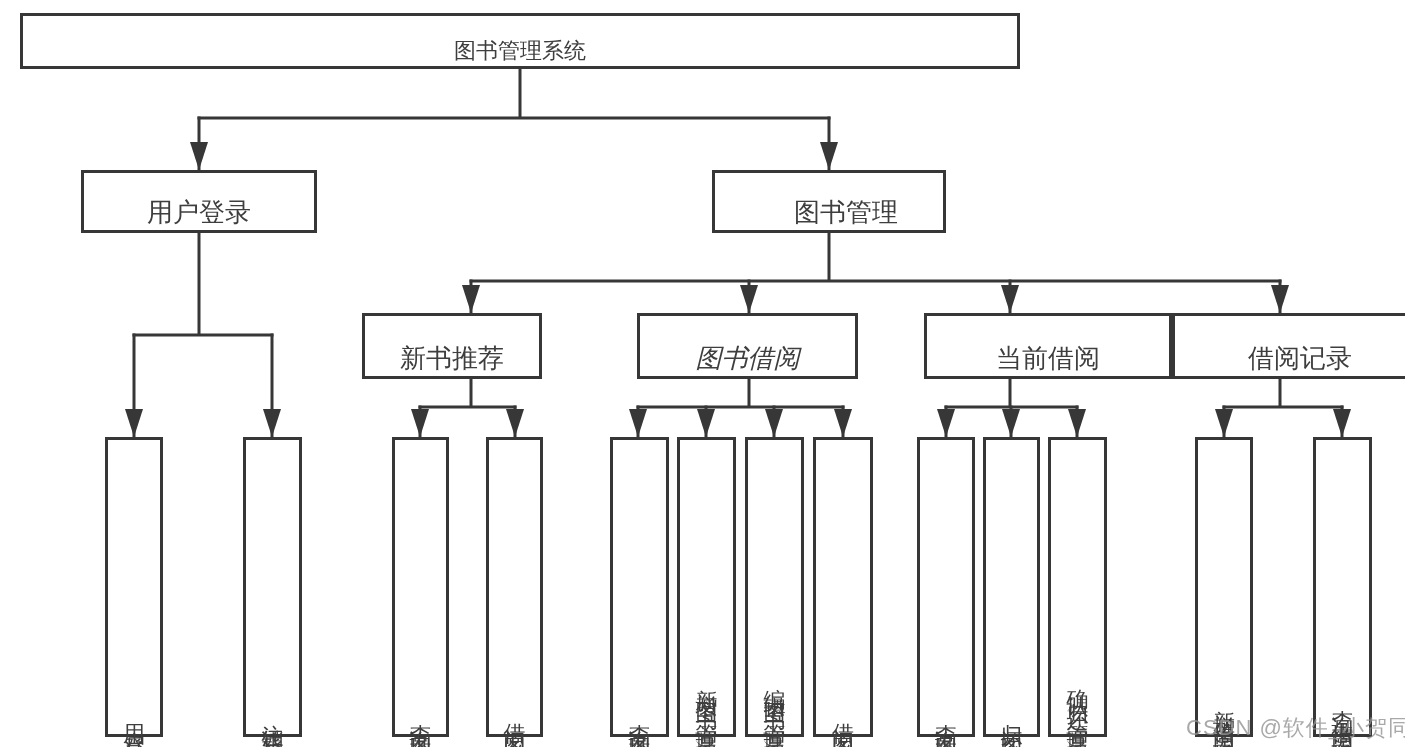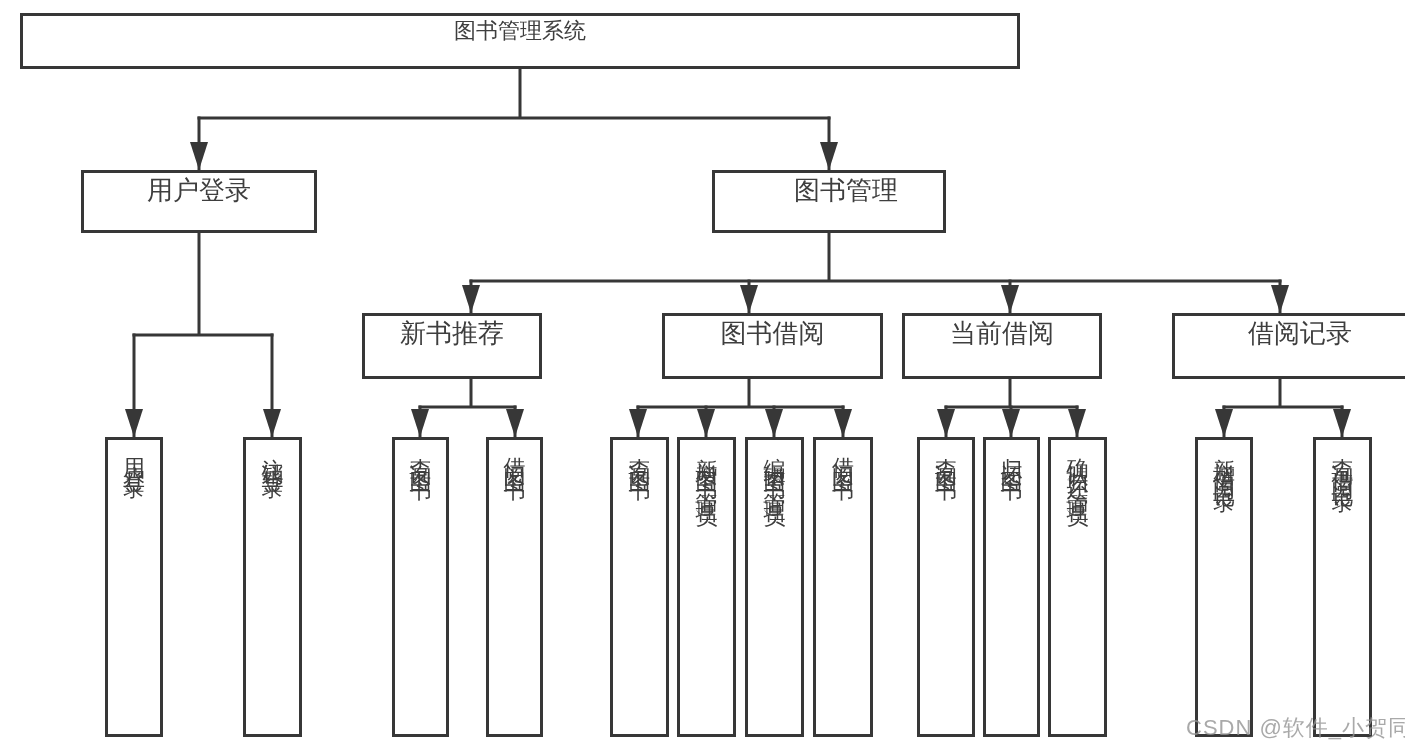--- a/index.html
+++ b/index.html
@@ -20,21 +20,21 @@
     left: 0;
     top: 0;
     z-index: 1;
   }
   .box {
     position: absolute;
     box-sizing: border-box;
     background: #ffffff;
     border: 3px solid #373737;
     display: flex;
-    align-items: flex-start;
+    align-items: flex-end;
     justify-content: center;
     color: #3e3e3e;
     z-index: 2;
     text-align: center;
     white-space: nowrap;
   }
   .root  { left: 20px;  top: 13px;  width: 1000px; height: 56px; font-size: 22px; }
   .lvl1  { top: 170px; height: 63px; font-size: 26px; }
   .lvl2  { top: 313px; height: 66px; font-size: 26px; }
   .leaf  { top: 437px; height: 300px; }
@@ -112,24 +112,24 @@
   <div class="box lvl1" style="left:81px;width:236px;">
     <span>用户登录</span>
   </div>
   <div class="box lvl1" style="left:712px;width:234px;padding-left:34px;">
     <span>图书管理</span>
   </div>
 
   <div class="box lvl2" style="left:362px;width:180px;">
     <span>新书推荐</span>
   </div>
-  <div class="box lvl2" style="left:662px;width:221px;">
+  <div class="box lvl2" style="left:637px;width:221px;font-style:italic;">
     <span>图书借阅</span>
   </div>
-  <div class="box lvl2" style="left:902px;width:200px;">
+  <div class="box lvl2" style="left:924px;width:248px;">
     <span>当前借阅</span>
   </div>
   <div class="box lvl2" style="left:1172px;width:256px;">
     <span>借阅记录</span>
   </div>
 
   <div class="box leaf" style="left:105px;width:58px;">
     <span class="vtext">用户登录</span>
   </div>
   <div class="box leaf" style="left:243px;width:59px;">

